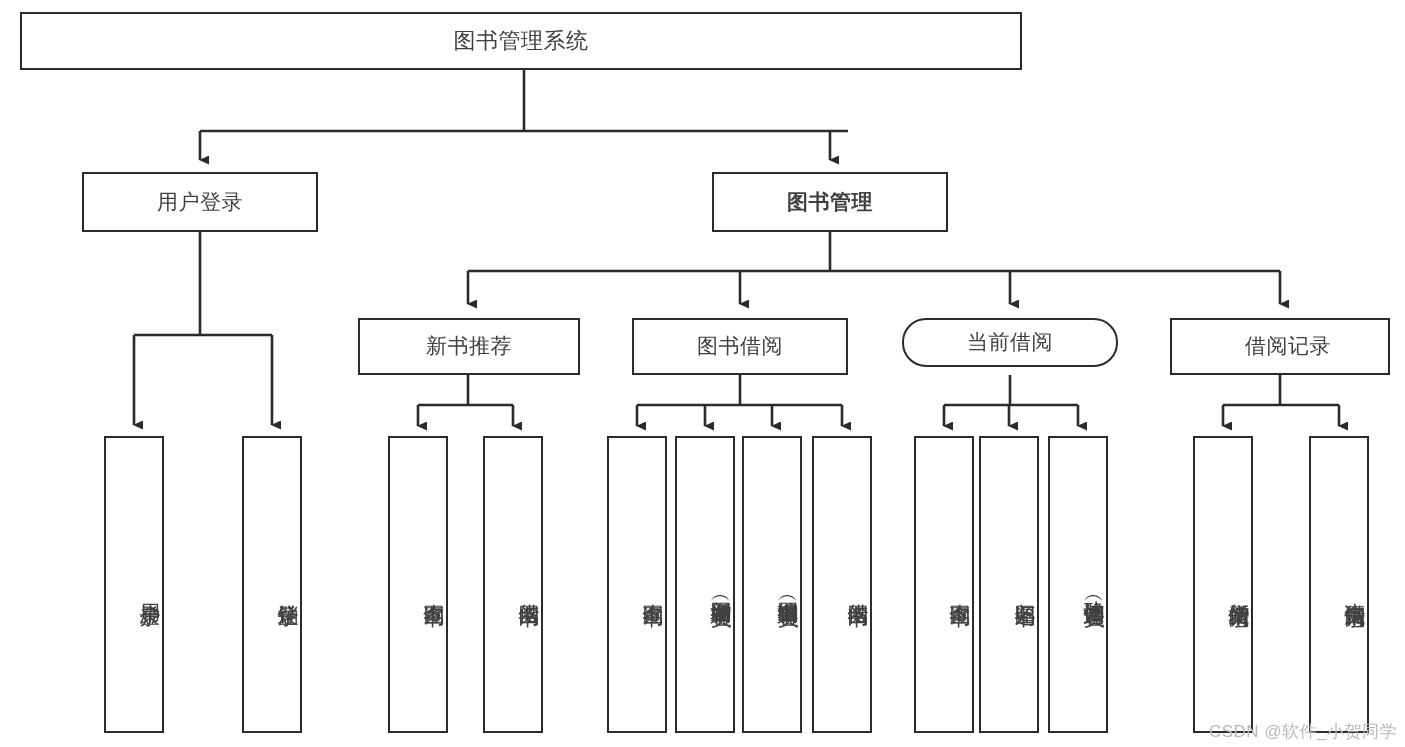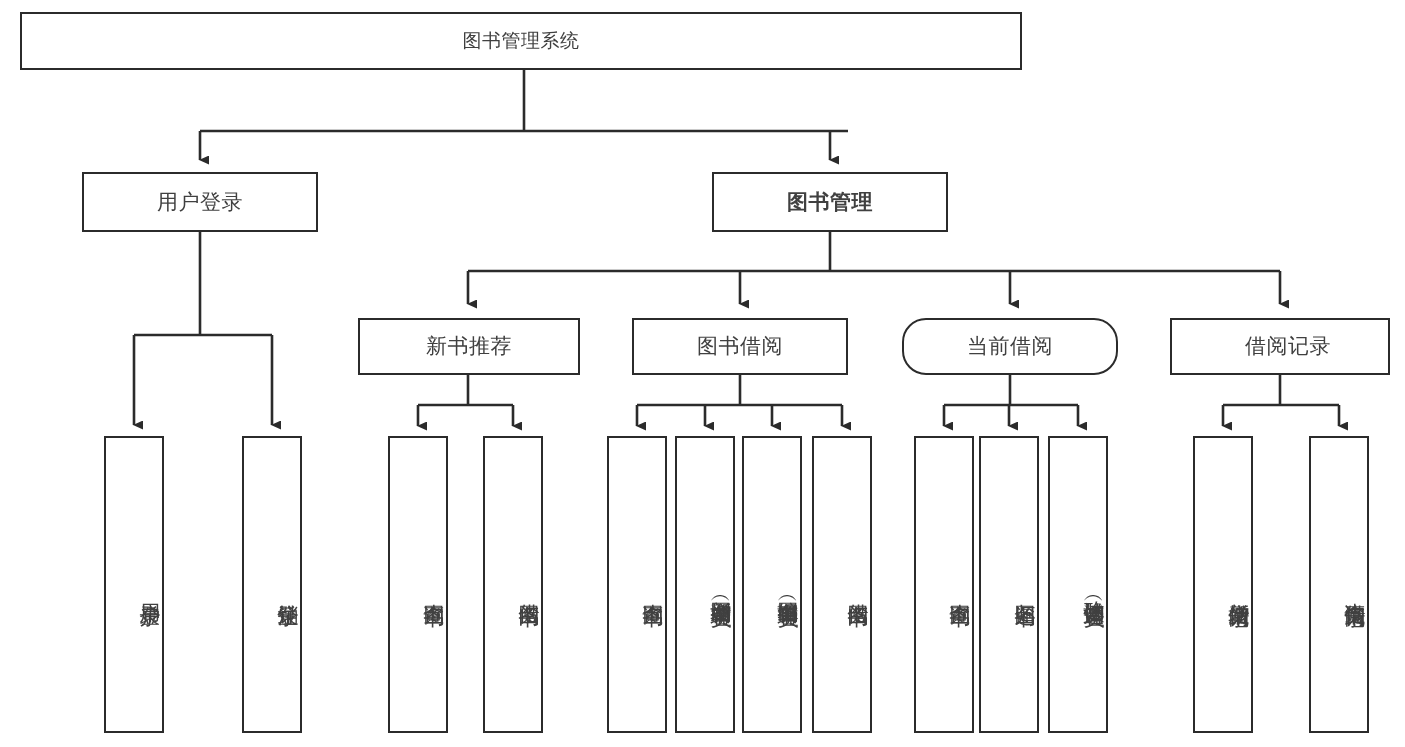--- a/index.html
+++ b/index.html
@@ -37,21 +37,21 @@
     justify-content: center;
     color: #404040;
     line-height: 1.18;
   }
   .node.horiz {
     font-size: 21px;
     letter-spacing: 0.5px;
     white-space: nowrap;
   }
   .node.root {
-    font-size: 19px;
+    font-size: 22px;
   }
   .node.vert {
     writing-mode: vertical-rl;
     text-orientation: upright;
     font-size: 21px;
     letter-spacing: 1px;
     align-items: flex-start;
     justify-content: center;
     padding-top: 8px;
   }
@@ -126,21 +126,21 @@
     </g>
   </svg>
 
   <div class="node horiz root" style="left:20px; top:12px; width:1002px; height:58px;">图书管理系统</div>
 
   <div class="node horiz" style="left:82px; top:172px; width:236px; height:60px;">用户登录</div>
   <div class="node horiz" style="left:712px; top:172px; width:236px; height:60px;font-weight:bold;">图书管理</div>
 
   <div class="node horiz" style="left:358px; top:318px; width:222px; height:57px;">新书推荐</div>
   <div class="node horiz" style="left:632px; top:318px; width:216px; height:57px;">图书借阅</div>
-  <div class="node horiz" style="left:902px; top:318px; width:216px; height:57px;border-radius:24px;">当前借阅</div>
+  <div class="node horiz" style="left:902px; top:318px; width:216px; height:49px;border-radius:24px;">当前借阅</div>
   <div class="node horiz" style="left:1170px; top:318px; width:220px; height:57px;padding-left:16px;">借阅记录</div>
 
   <div class="node vert" style="left:104px; top:436px; width:60px; height:297px;">
     <span class="vtext">用户登录</span>
   </div>
   <div class="node vert" style="left:242px; top:436px; width:60px; height:297px;">
     <span class="vtext">注销登录</span>
   </div>
 
   <div class="node vert" style="left:388px; top:436px; width:60px; height:297px;">
@@ -173,13 +173,14 @@
     <span class="vtext">确认归还（管理员）</span>
   </div>
 
   <div class="node vert" style="left:1193px; top:436px; width:60px; height:297px;">
     <span class="vtext">新增借阅记录</span>
   </div>
   <div class="node vert" style="left:1309px; top:436px; width:60px; height:297px;">
     <span class="vtext">查询借阅记录</span>
   </div>
 
+  <div class="watermark">CSDN @软件_小贺同学</div>
 </div>
 
 </body></html>

